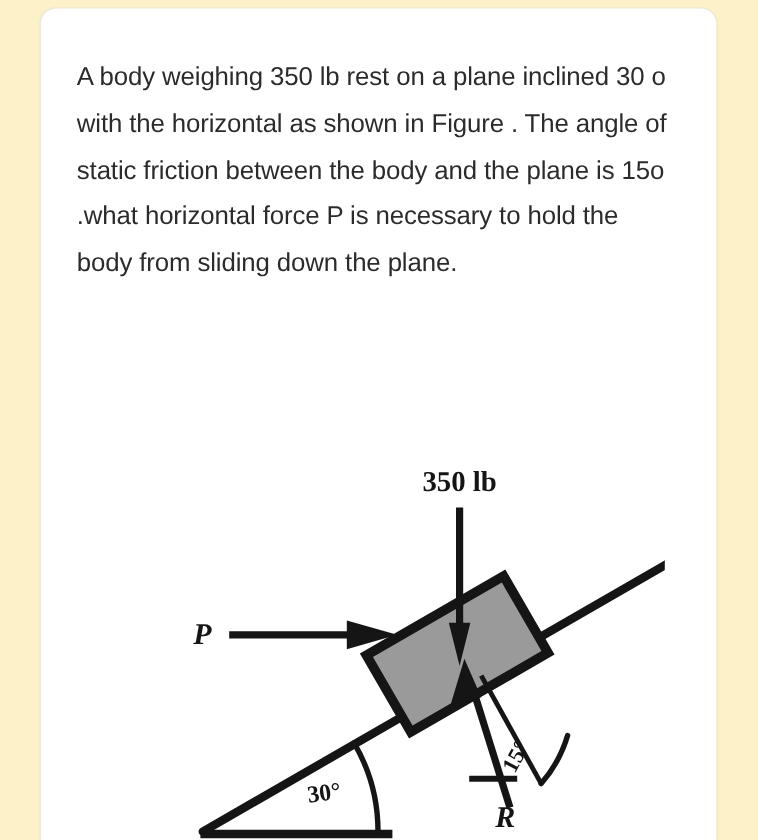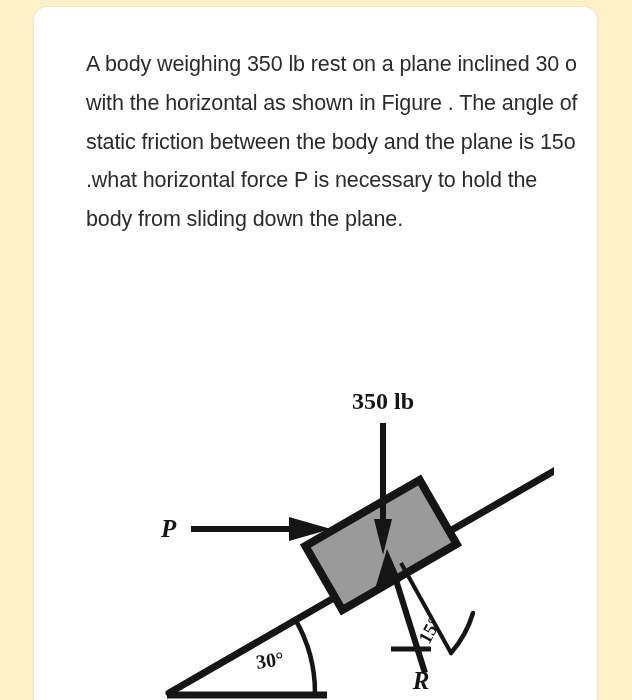--- a/index.html
+++ b/index.html
@@ -36,21 +36,21 @@
     border-bottom: none;
     border-bottom-left-radius: 0;
     border-bottom-right-radius: 0;
     box-shadow: 0 1px 2px rgba(0,0,0,0.04);
     overflow: hidden;
   }
 
   
   #question-text {
     position: absolute;
-    left: 52px;
+    left: 30px;
     top: 38px;
     width: 492px;
     font-family: "Liberation Sans", sans-serif;
     font-size: 21.5px;
     line-height: 38.8px;
     color: #2b2b2b;
     letter-spacing: -0.1px;
     white-space: pre-wrap;
     -webkit-font-smoothing: antialiased;
   }

